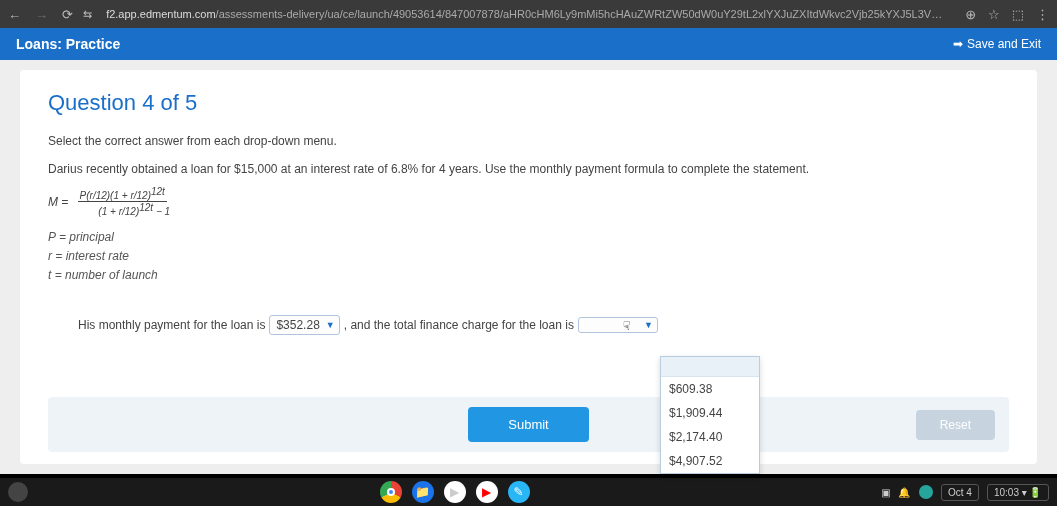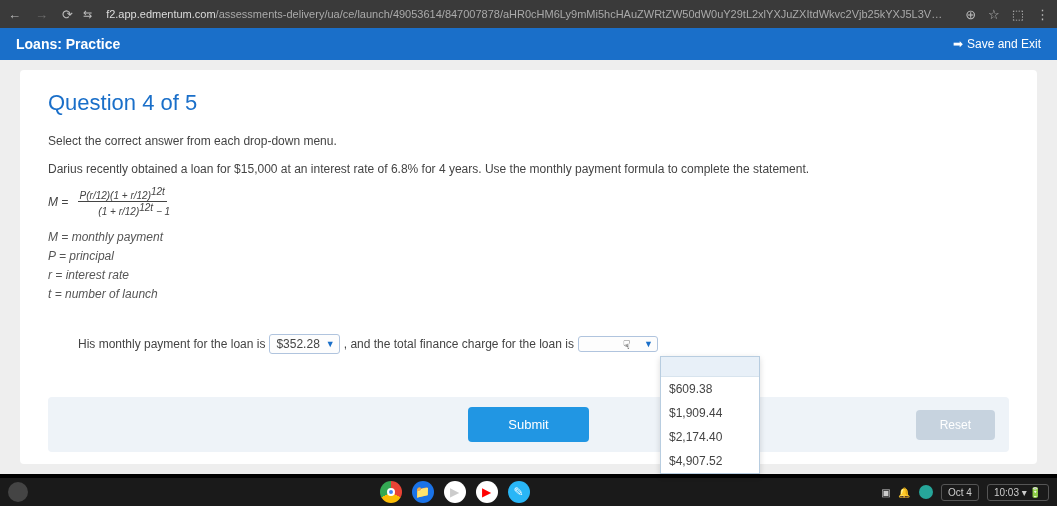--- a/index.html
+++ b/index.html
@@ -213,21 +213,20 @@
       <span class="formula-table">
         <span>M =</span>
         <span class="frac">
           <span class="num">P(<span class="sm">r/12</span>)(1 + <span class="sm">r/12</span>)<sup class="sm">12t</sup></span>
           <span class="den">(1 + <span class="sm">r/12</span>)<sup class="sm">12t</sup> − 1</span>
         </span>
       </span>
     </div>
 
     <div class="definitions">
-      <div>M = monthly payment</div>
       <div>P = principal</div>
       <div>r = interest rate</div>
       <div>t = number of launch</div>
     </div>
 
     <div class="answer-line">
       <span>His monthly payment for the loan is</span>
       <span class="dropdown">
         <span>$352.28</span>
         <span class="arrow">▼</span>

